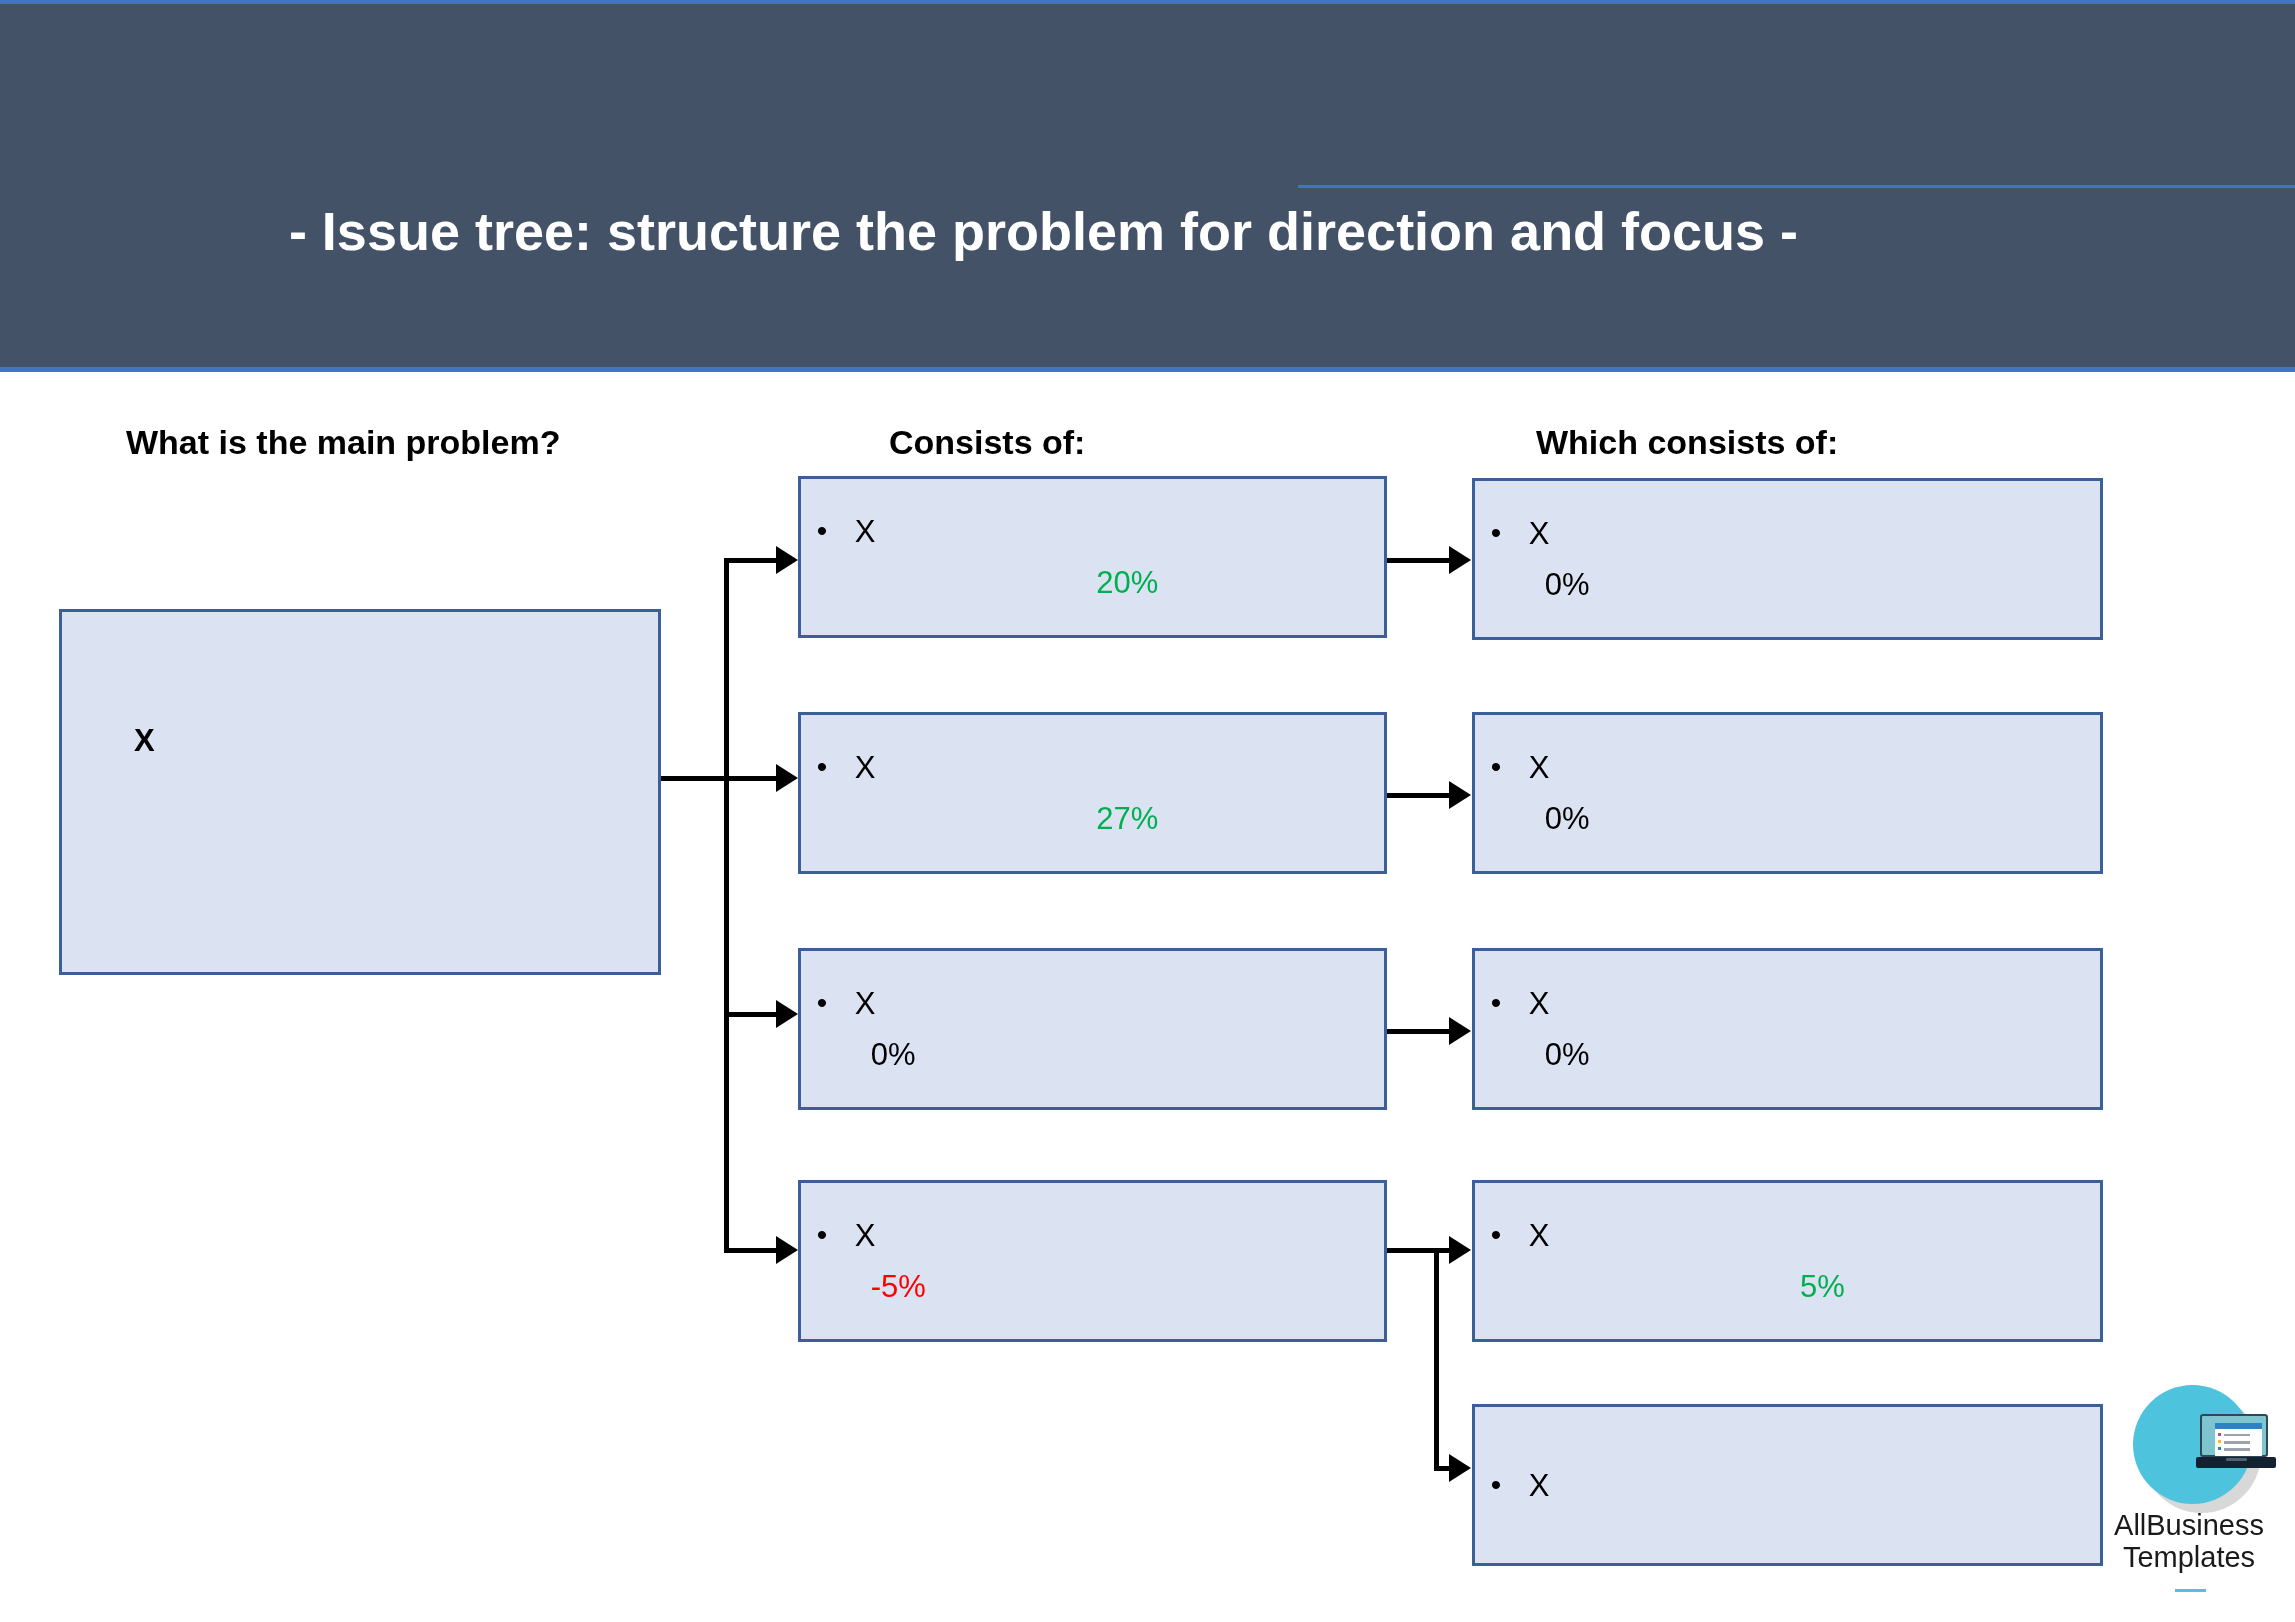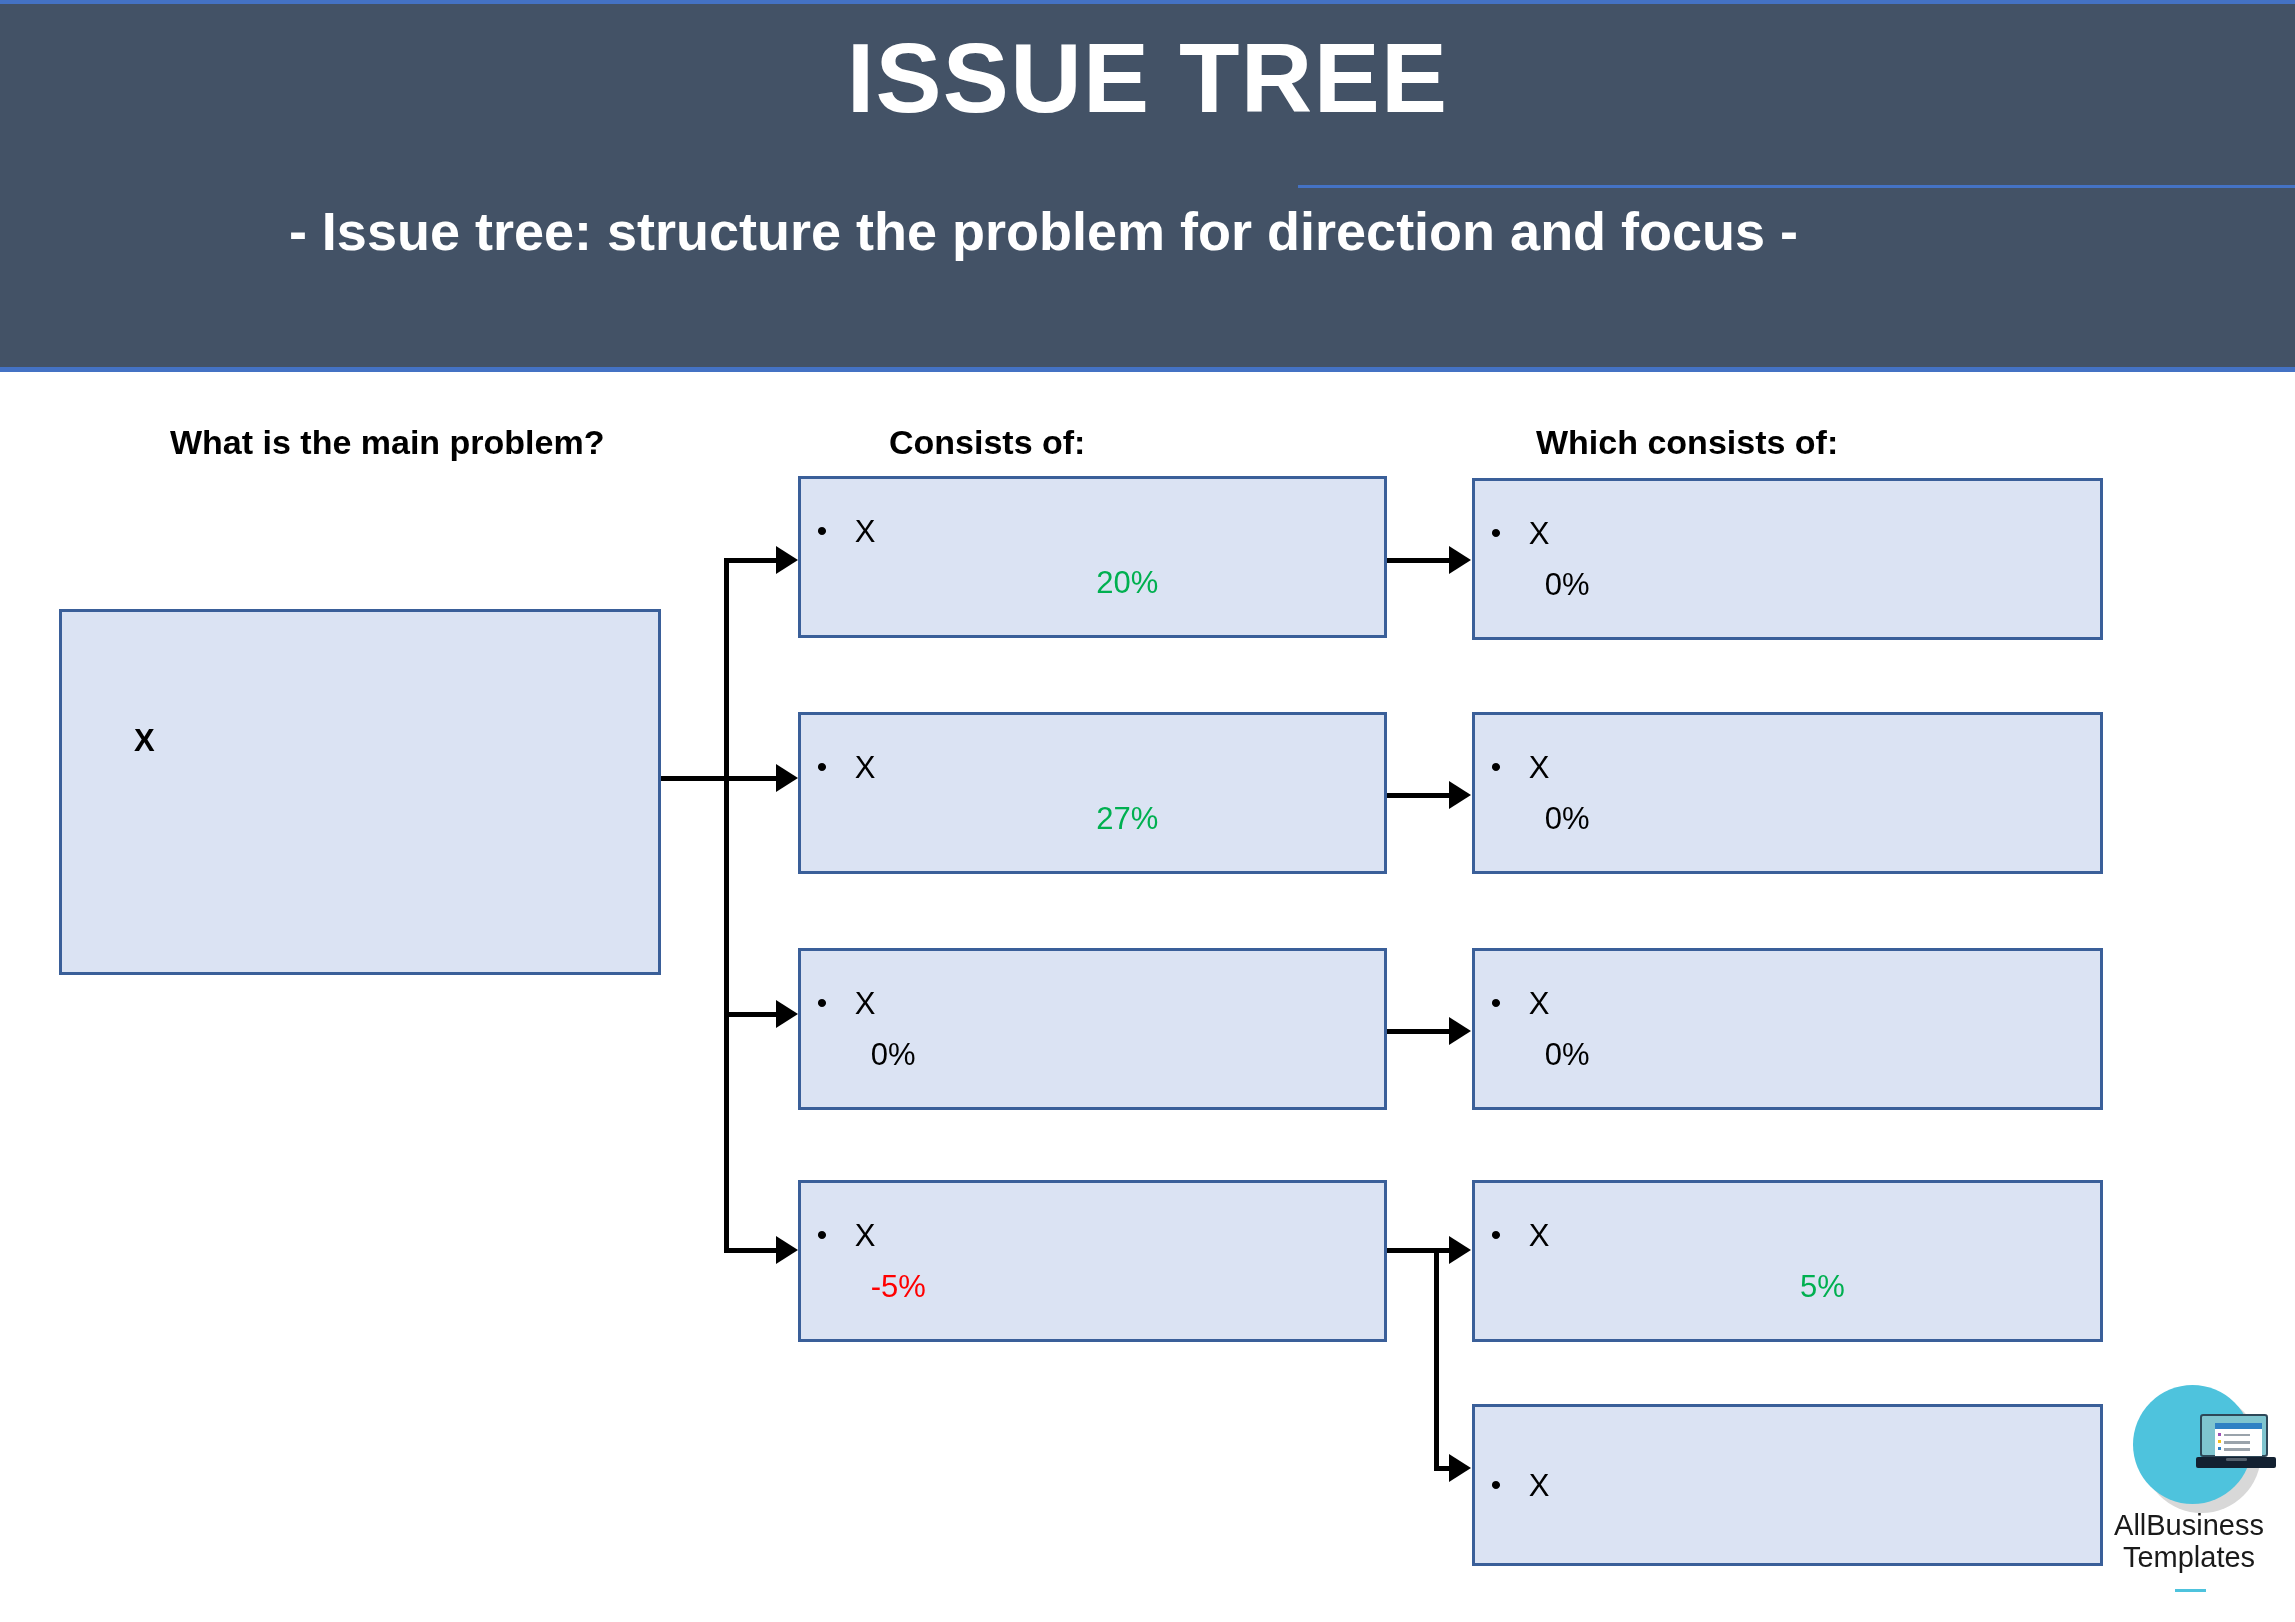--- a/index.html
+++ b/index.html
@@ -30,21 +30,21 @@
     position:absolute;left:0;top:196px;width:2087px;
     text-align:center;
     color:#ffffff;font-weight:bold;font-size:54px;line-height:1.15;
   }
 
   
   .col-heading{
     position:absolute;color:#000000;font-weight:bold;font-size:34px;
     white-space:nowrap;
   }
-  #heading-main{left:126px;top:423px;margin-left:44px;}
+  #heading-main{left:126px;top:423px;}
   #heading-consists{left:889px;top:423px;}
   #heading-which{left:1536px;top:423px;}
 
   
   .node{
     position:absolute;box-sizing:border-box;
     background:#dbe3f3;
     border:3.3px solid #3a5f99;
   }
   .node .body{
@@ -149,21 +149,20 @@
   }
   #logo-underline{
     position:absolute;left:84px;top:204px;width:31px;height:2.6px;
     background:#4ec3dd;
   }
 </style>
 </head>
 <body>
 
 <div id="header">
-  <div id="header-title">ISSUE TREE</div>
   <div id="header-accent-line"></div>
   <div id="header-subtitle">- Issue tree: structure the problem for direction and focus -</div>
 </div>
 
 <div class="col-heading" id="heading-main">What is the main problem?</div>
 <div class="col-heading" id="heading-consists">Consists of:</div>
 <div class="col-heading" id="heading-which">Which consists of:</div>
 
 <div class="node" id="node-main">
   <div id="node-main-label">X</div>

